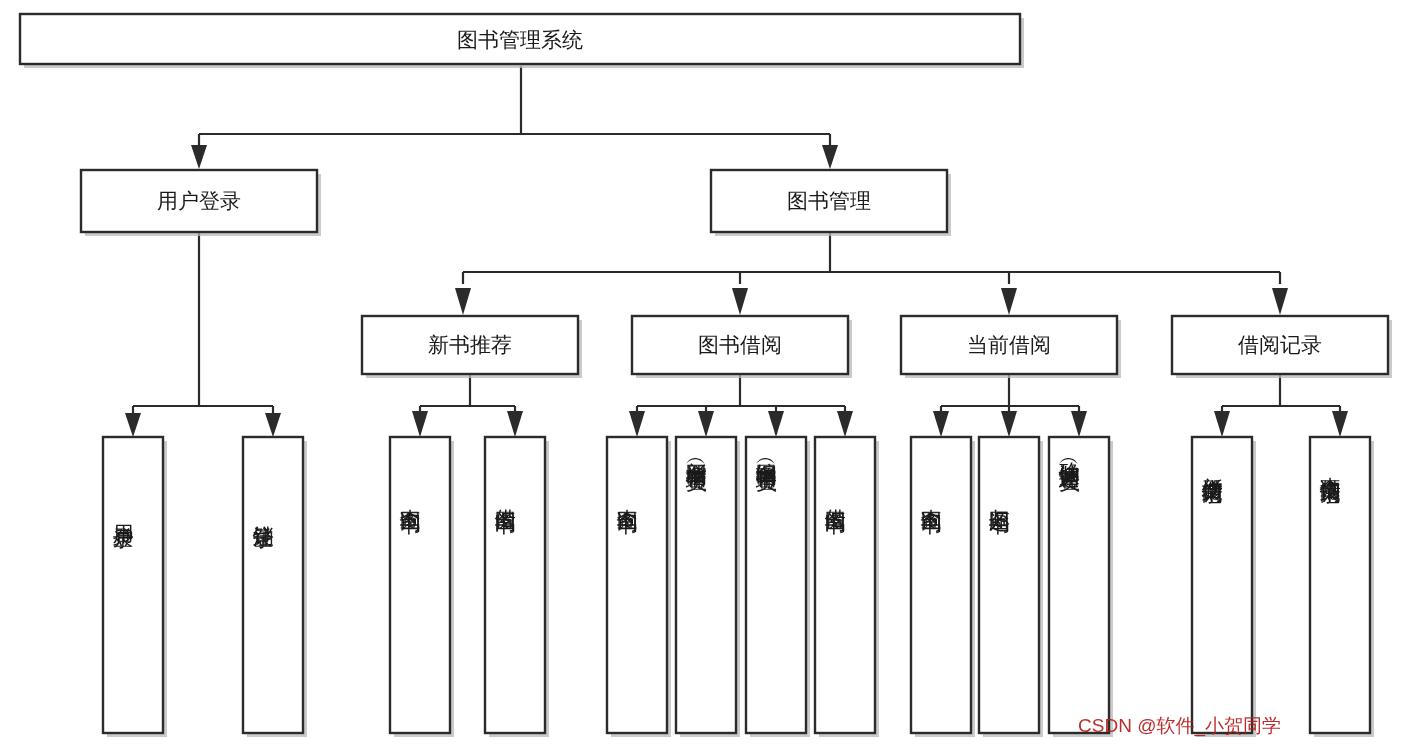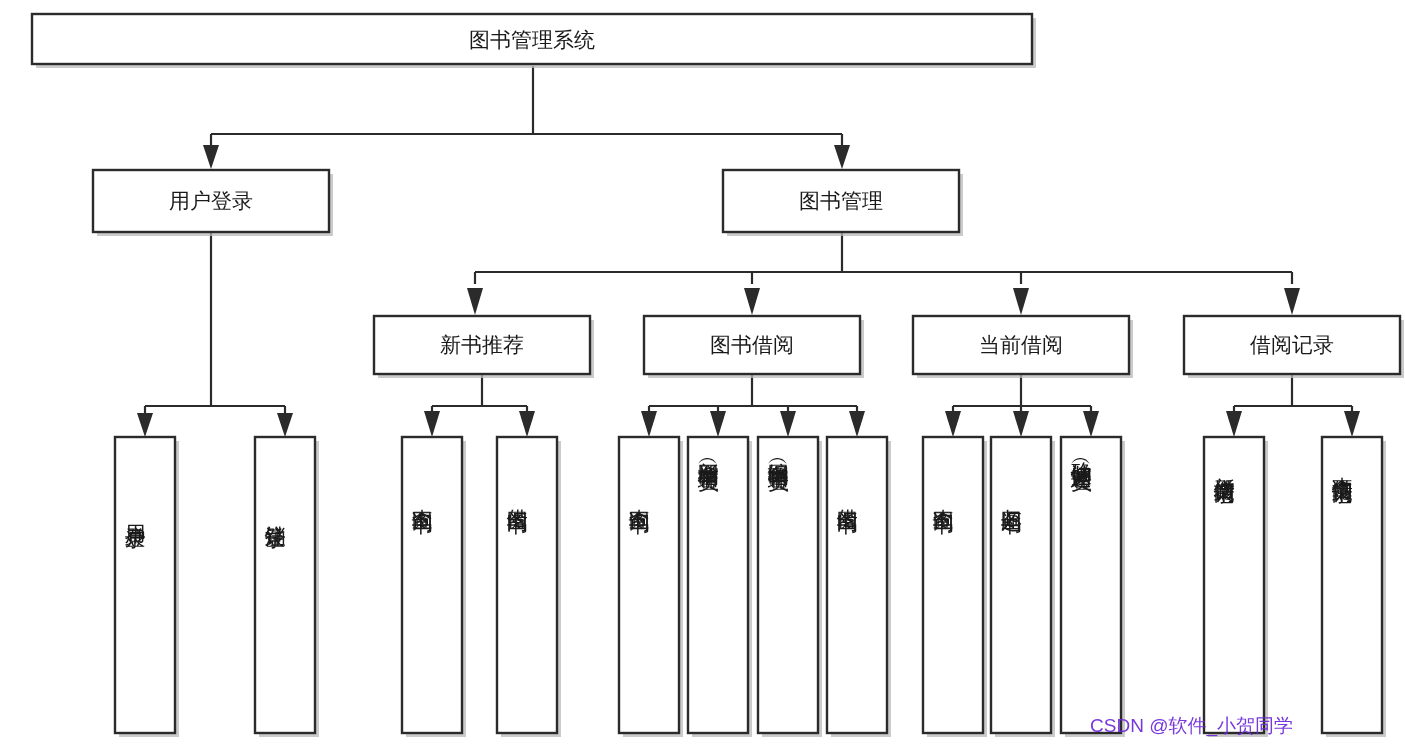--- a/index.html
+++ b/index.html
@@ -9,21 +9,21 @@
   }
   body {
     width: 1405px;
     height: 747px;
     font-family: "Liberation Sans", "DejaVu Sans", sans-serif;
     overflow: hidden;
     position: relative;
   }
   #diagram-root {
     position: absolute;
-    top: 0; left: 12px;
+    top: 0; left: 0;
     width: 1295px;
     height: 747px;
   }
   svg.flow {
     display: block;
     width: 1405px;
     height: 747px;
   }
   .node-rect {
     fill: #ffffff;
@@ -61,21 +61,21 @@
     letter-spacing: 1.5px;
     white-space: nowrap;
     pointer-events: none;
   }
   #watermark {
     position: absolute;
     right: 14px;
     bottom: 8px;
     font-family: "Liberation Sans", "DejaVu Sans", sans-serif;
     font-size: 19px;
-    color: #6d28d9;
+    color: #b91c1c;
     opacity: 0.92;
     white-space: nowrap;
   }
 </style>
 </head>
 <body>
 
 <div id="diagram-root">
 
   <svg class="flow" viewBox="0 0 1405 747">

